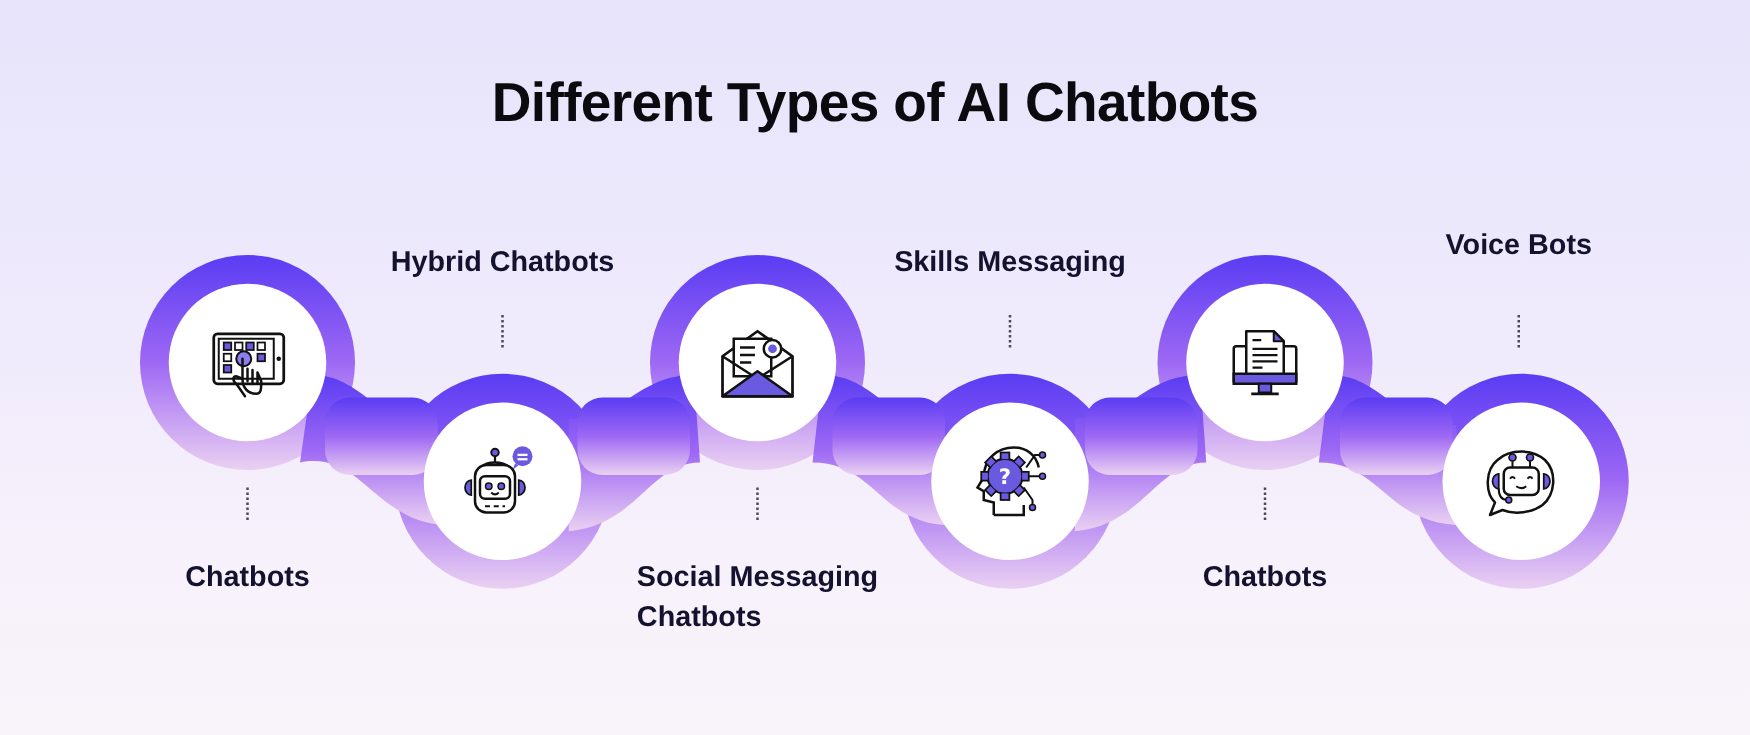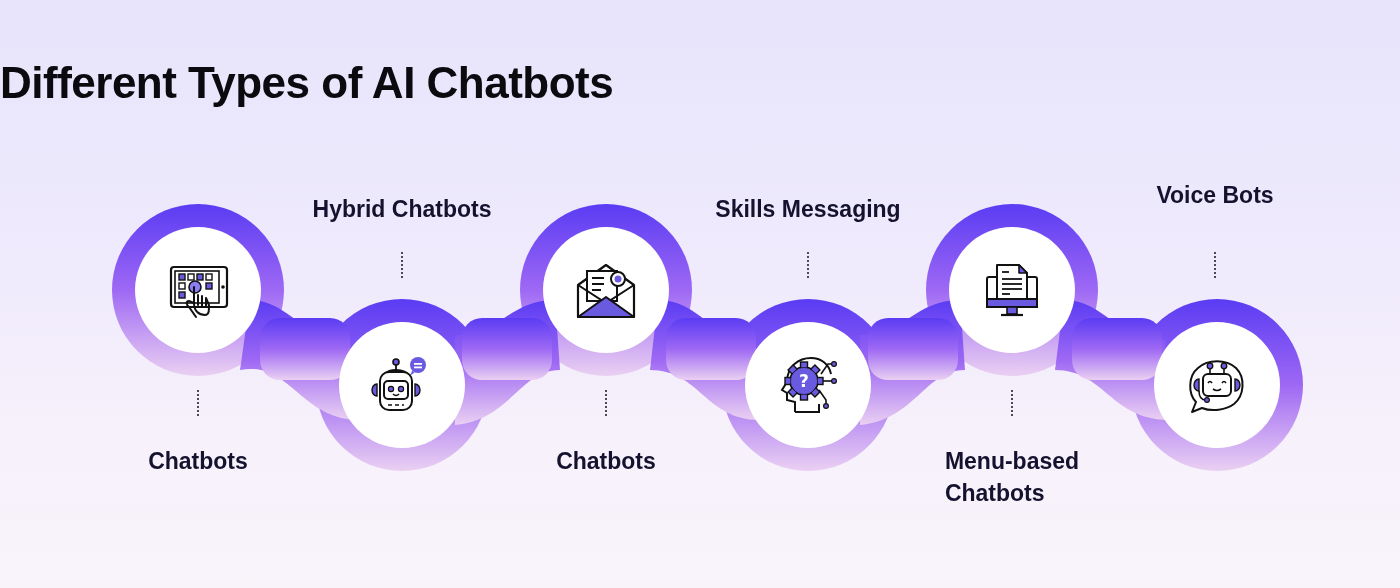--- a/index.html
+++ b/index.html
@@ -2,21 +2,21 @@
 <html><head>
 <meta charset="utf-8">
 <style>
   html, body { margin:0; padding:0; }
   body {
     width:1400px; height:588px; overflow:hidden; position:relative;
     background: linear-gradient(180deg, #e7e4fb 0%, #efeafc 45%, #f7f1fb 75%, #f8f4fa 100%);
     font-family: "Liberation Sans", "DejaVu Sans", sans-serif;
   }
   .title {
-    position:absolute; left:0; right:0; top:58px; text-align:left;
+    position:absolute; left:0; right:0; top:58px; text-align:center;
     font-size:44px; font-weight:700; color:#0a0a0f; letter-spacing:-0.5px;
   }
   svg.track { position:absolute; left:0; top:0; }
   .label {
     position:absolute; text-align:left; font-size:23px; font-weight:700;
     color:#14122e; line-height:32px; white-space:nowrap;
     transform:translateX(-50%);
   }
   .dots {
     position:absolute; width:0; height:26px;
@@ -199,24 +199,24 @@
 <div class="dots" style="left:1012px;top:390px"></div>
 <div class="dots" style="left:1215px;top:252px"></div>
 
 <div class="label" style="left:198px;top:445px">
   <div>Chatbots</div>
 </div>
 <div class="label" style="left:402px;top:193px">
   <div>Hybrid Chatbots</div>
 </div>
 <div class="label" style="left:606px;top:445px">
+  <div>Social Messaging</div>
   <div>Chatbots</div>
 </div>
 <div class="label" style="left:808px;top:193px">
   <div>Skills Messaging</div>
 </div>
 <div class="label" style="left:1012px;top:445px">
-  <div>Menu-based</div>
   <div>Chatbots</div>
 </div>
 <div class="label" style="left:1215px;top:179px">
   <div>Voice Bots</div>
 </div>
 
 </body></html>

